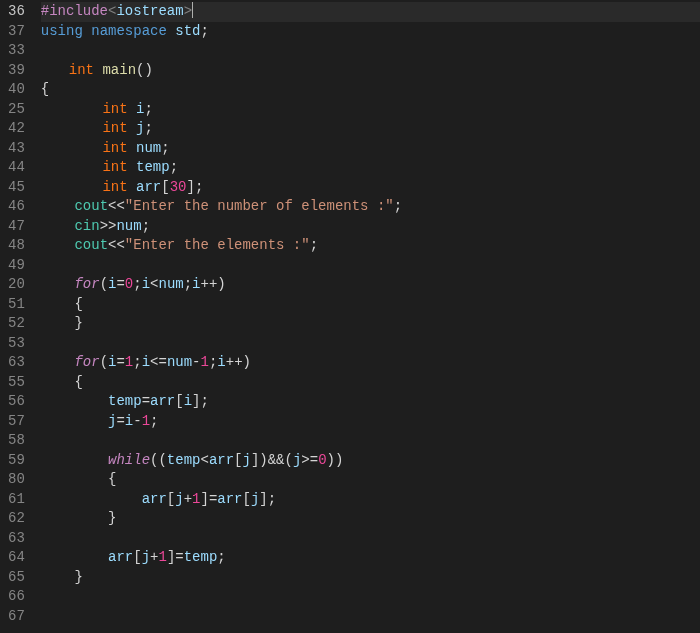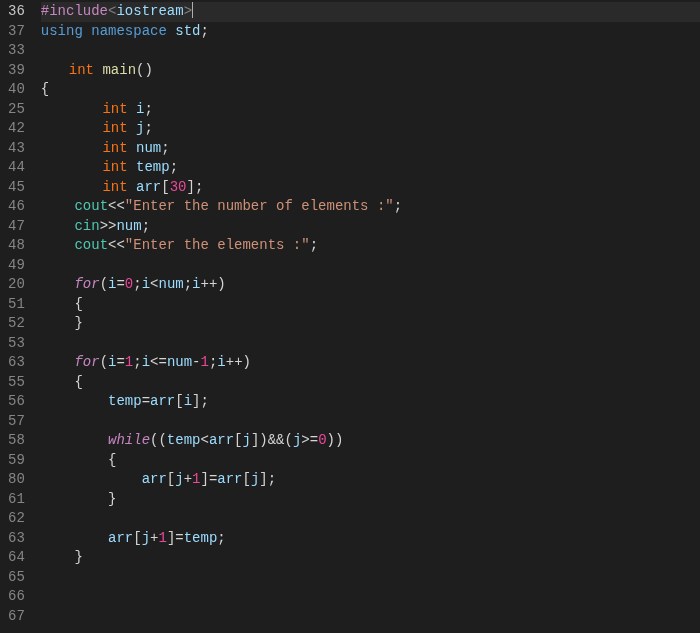--- a/index.html
+++ b/index.html
@@ -117,20 +117,21 @@
       <div class="line"><span>    </span><span class="tok-obj">cin</span><span class="tok-op">&gt;&gt;</span><span class="tok-ident">num</span><span class="tok-punct">;</span></div>
       <div class="line"><span>    </span><span class="tok-obj">cout</span><span class="tok-op">&lt;&lt;</span><span class="tok-string">"Enter the elements :"</span><span class="tok-punct">;</span></div>
       <div class="line"></div>
       <div class="line"><span>    </span><span class="tok-control">for</span><span class="tok-punct">(</span><span class="tok-ident">i</span><span class="tok-op">=</span><span class="tok-number">0</span><span class="tok-punct">;</span><span class="tok-ident">i</span><span class="tok-op">&lt;</span><span class="tok-ident">num</span><span class="tok-punct">;</span><span class="tok-ident">i</span><span class="tok-op">++</span><span class="tok-punct">)</span></div>
       <div class="line"><span>    </span><span class="tok-punct">{</span></div>
       <div class="line"><span>    </span><span class="tok-punct">}</span></div>
       <div class="line"></div>
       <div class="line"><span>    </span><span class="tok-control">for</span><span class="tok-punct">(</span><span class="tok-ident">i</span><span class="tok-op">=</span><span class="tok-number">1</span><span class="tok-punct">;</span><span class="tok-ident">i</span><span class="tok-op">&lt;=</span><span class="tok-ident">num</span><span class="tok-op">-</span><span class="tok-number">1</span><span class="tok-punct">;</span><span class="tok-ident">i</span><span class="tok-op">++</span><span class="tok-punct">)</span></div>
       <div class="line"><span>    </span><span class="tok-punct">{</span></div>
       <div class="line"><span>        </span><span class="tok-ident">temp</span><span class="tok-op">=</span><span class="tok-ident">arr</span><span class="tok-punct">[</span><span class="tok-ident">i</span><span class="tok-punct">];</span></div>
+      <div class="line"><span>        </span><span class="tok-ident">j</span><span class="tok-op">=</span><span class="tok-ident">i</span><span class="tok-op">-</span><span class="tok-number">1</span><span class="tok-punct">;</span></div>
       <div class="line"></div>
       <div class="line"><span>        </span><span class="tok-control">while</span><span class="tok-punct">((</span><span class="tok-ident">temp</span><span class="tok-op">&lt;</span><span class="tok-ident">arr</span><span class="tok-punct">[</span><span class="tok-ident">j</span><span class="tok-punct">])</span><span class="tok-op">&amp;&amp;</span><span class="tok-punct">(</span><span class="tok-ident">j</span><span class="tok-op">&gt;=</span><span class="tok-number">0</span><span class="tok-punct">))</span></div>
       <div class="line"><span>        </span><span class="tok-punct">{</span></div>
       <div class="line"><span>            </span><span class="tok-ident">arr</span><span class="tok-punct">[</span><span class="tok-ident">j</span><span class="tok-op">+</span><span class="tok-number">1</span><span class="tok-punct">]</span><span class="tok-op">=</span><span class="tok-ident">arr</span><span class="tok-punct">[</span><span class="tok-ident">j</span><span class="tok-punct">];</span></div>
       <div class="line"><span>        </span><span class="tok-punct">}</span></div>
       <div class="line"></div>
       <div class="line"><span>        </span><span class="tok-ident">arr</span><span class="tok-punct">[</span><span class="tok-ident">j</span><span class="tok-op">+</span><span class="tok-number">1</span><span class="tok-punct">]</span><span class="tok-op">=</span><span class="tok-ident">temp</span><span class="tok-punct">;</span></div>
       <div class="line"><span>    </span><span class="tok-punct">}</span></div>
     </div>
 </div>

